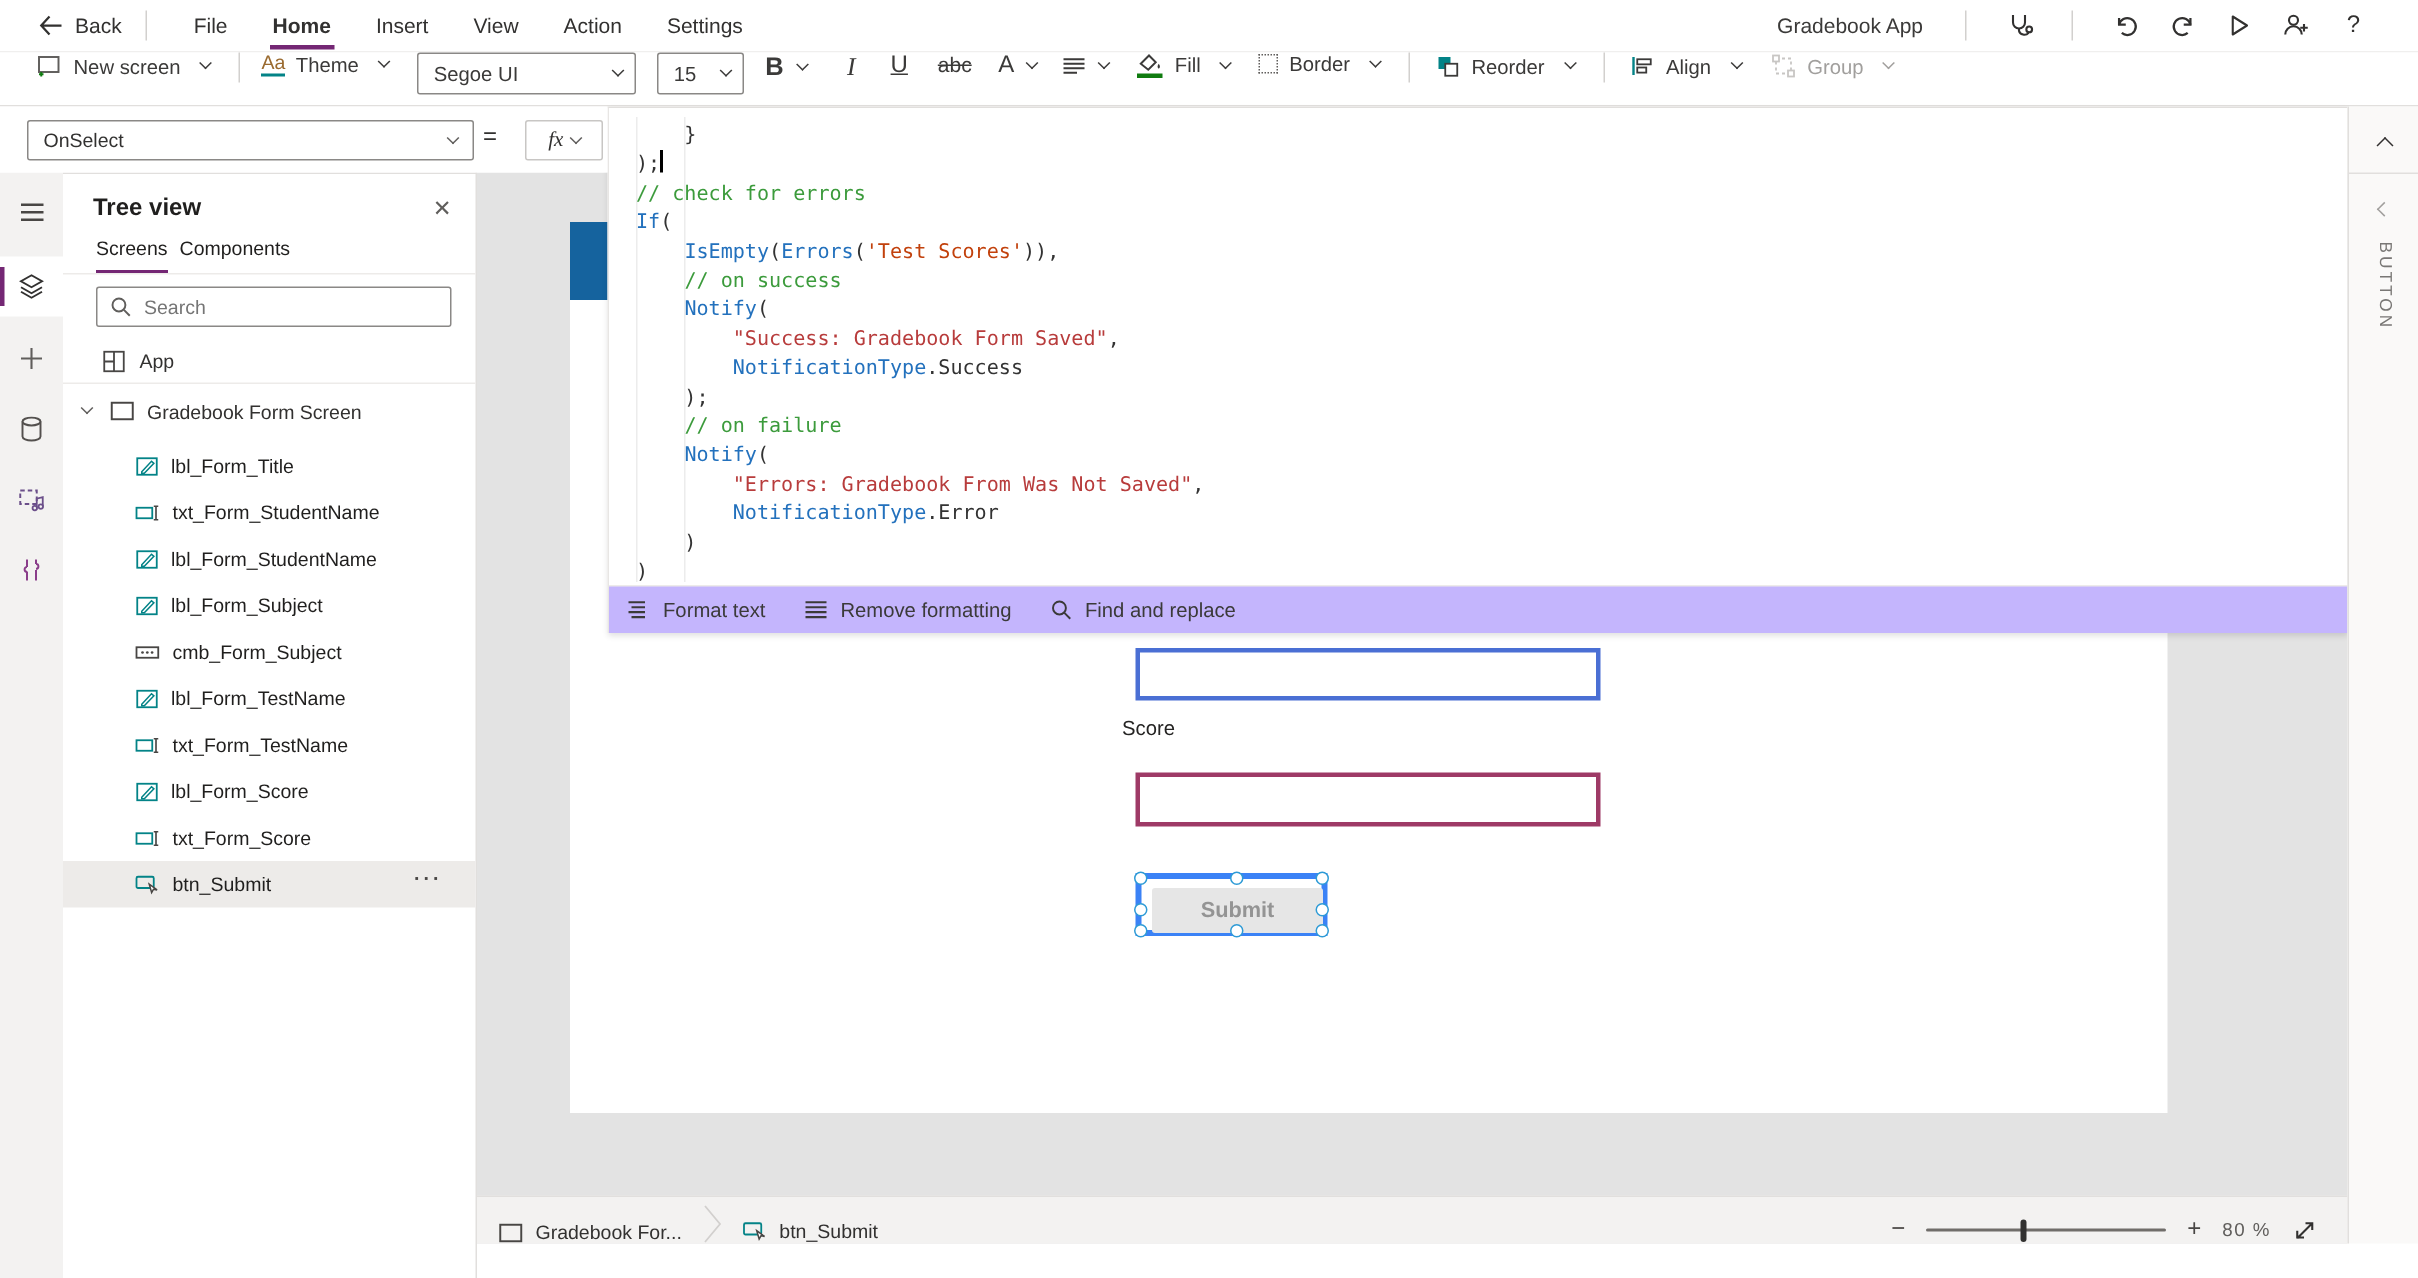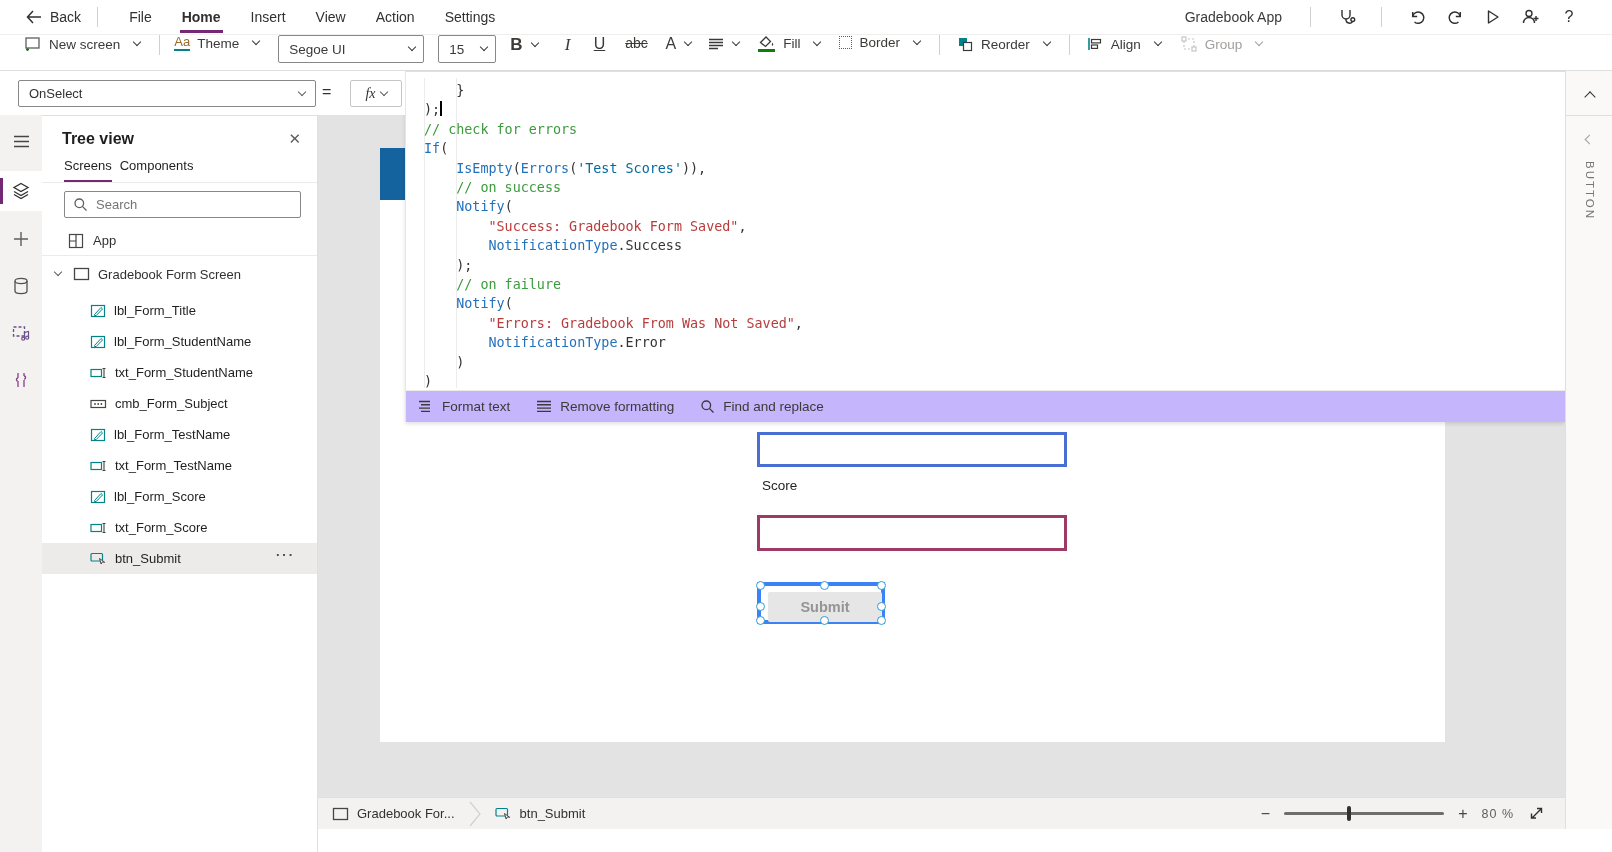--- a/index.html
+++ b/index.html
@@ -40,21 +40,21 @@
   #fx-btn .fx { font-family:"Liberation Serif", serif; font-style:italic; }
 
   
   #formulabar { position:absolute; left:405px; top:71px; width:1160px; height:351px; background:#fff; border-top:1px solid #e1dfdd; border-left:1px solid #e8e6e4; box-shadow:0 2px 4px rgba(0,0,0,.12); z-index:5; }
   #formula-code { position:absolute; left:0; top:0; width:100%; height:319px; padding:9px 0 0 18px; font-family:"DejaVu Sans Mono", monospace; font-size:13.4px; line-height:19.4px; color:#333; overflow:hidden; cursor:text; }
   .code-line { white-space:pre; }
   .tok-p { color:#333; }
   .tok-k { color:#2371bd; }
   .tok-c { color:#3c9b3c; }
   .tok-s { color:#b83c3c; }
-  .tok-t { color:#0369a1;margin-top:45px; }
+  .tok-t { color:#c2410c;margin-top:45px; }
   .caret { display:inline-block; width:1.5px; height:15px; background:#000; vertical-align:-2px; }
   .iguide { position:absolute; top:6px; bottom:34px; width:1px; background:#ececec; }
   #formula-footer { position:absolute; left:0; bottom:0; width:100%; height:32px; border-top:1px solid #edebe9; background:#c4b5fd; display:flex; align-items:center; padding-left:12px; font-size:13.5px; color:#3b3a39; }
   .ff-btn { display:flex; align-items:center; gap:8px; margin-right:26px; cursor:pointer; }
 
   
   #leftrail { position:absolute; left:0; top:115px; width:42px; height:737px; background:#f3f2f1; z-index:4; display:flex; flex-direction:column; align-items:center; }
   .rail-btn { width:42px; height:40px; display:flex; align-items:center; justify-content:center; cursor:pointer; color:#484644; }
   .rail-btn.active { background:#fff; position:relative; }
   .rail-btn.active::before { content:""; position:absolute; left:0; top:7px; bottom:7px; width:3px; background:#742774; }
@@ -76,34 +76,34 @@
   .titem.sel { background:#edebe9; }
   .titem .more { position:absolute; right:22px; top:4px; color:#484644; letter-spacing:2px; font-weight:bold; font-size:13px; }
 
   
   #canvasarea { position:absolute; left:318px; top:115px; width:1247px; height:714px; background:#e3e3e3; z-index:1; }
   #page { position:absolute; left:62px; top:33px; width:1065px; height:594px; background:#fff; }
   #page-titlebar { position:absolute; left:0; top:0; width:100%; height:52px; background:#15639e; }
   .cv-input { position:absolute; left:377px; width:310px; background:#fff; }
   #input-testname { top:284px; height:35px; border:3px solid #4a6fd4; }
   #input-score { top:367px; height:36px; border:3px solid #9e3a66; }
-  #score-label { position:absolute; left:382px; top:330px; font-size:13.5px; color:#252423; }
+  #score-label { position:absolute; left:368px; top:330px; font-size:13.5px; color:#252423; }
   #submit-sel { position:absolute; left:377px; top:434px; width:128px; height:42px; border:4px solid #3b82f6; }
   #submit-btn { position:absolute; left:7px; top:6px; width:114px; height:30px; background:#e6e6e6; border-radius:2px; display:flex; align-items:center; justify-content:center; font-size:14.5px; font-weight:bold; color:#949494; cursor:pointer; }
   .handle { position:absolute; width:9px; height:9px; border:1.4px solid #2e9bd6; border-radius:50%; background:#fff; }
 
   
   #rightrail { position:absolute; left:1565px; top:71px; width:47px; height:758px; background:#faf9f8; border-left:1px solid #e1dfdd; z-index:7; }
   #fb-collapse { position:absolute; left:0; top:10px; width:47px; height:28px; display:flex; align-items:center; justify-content:center; cursor:pointer; color:#323130; }
   #rr-div { position:absolute; left:0; top:44px; width:47px; height:1px; background:#e1dfdd; }
   #panel-expand { position:absolute; left:0; top:58px; width:47px; height:24px; display:flex; align-items:center; justify-content:center; color:#a19f9d; cursor:pointer; }
   #rr-label { position:absolute; left:0; top:90px; width:47px; text-align:center; writing-mode:vertical-rl; color:#797775; font-size:11.5px; letter-spacing:2px; margin:0 auto; height:160px; display:flex; justify-content:flex-start; align-items:center; }
 
   
-  #statusbar { position:absolute; left:318px; top:797px; width:1247px; height:32px; background:#f3f2f1; border-top:1px solid #e1dfdd; display:flex; align-items:center; font-size:13px; color:#323130; z-index:6; padding:0 20px 0 14px; }
+  #statusbar { position:absolute; left:318px; top:797px; width:1247px; height:32px; background:#f3f2f1; border-top:1px solid #e1dfdd; display:flex; align-items:flex-end; font-size:13px; color:#323130; z-index:6; padding:0 20px 0 14px; }
   .crumb { display:flex; align-items:center; gap:8px; cursor:pointer; }
   .crumb-sep { margin:0 14px; color:#c8c6c4; }
   #zoomer { margin-left:auto; display:flex; align-items:center; gap:14px; }
   #zoom-track { position:relative; width:160px; height:2.5px; background:#706d6a; border-radius:2px; cursor:pointer; }
   #zoom-thumb { position:absolute; left:39%; top:-6px; width:4.5px; height:15px; background:#323130; border-radius:2px; }
   .zbtn { font-size:16px; color:#484644; cursor:pointer; }
   #zoom-pct { color:#605e5c; font-size:12.5px; letter-spacing:1px; }
 
   svg { display:block; }
 </style>
@@ -361,35 +361,44 @@
         <span>
             <svg width="16" height="16" viewBox="0 0 16 16">
               <rect x="1.5" y="2.5" width="13" height="11" fill="none" stroke="#038387" stroke-width="1.2"></rect>
               <path d="M4.5 11.5 L11 4.5 l1.6 1.4 L6.2 12.5 H4.5 z" fill="none" stroke="#038387" stroke-width="1"></path>
             </svg>
           </span>
         <span>lbl_Form_Title</span>
       </div>
       <div class="titem">
         <span>
+            <svg width="17" height="16" viewBox="0 0 17 16">
+              <rect x="1" y="4.5" width="10.5" height="7" fill="none" stroke="#038387" stroke-width="1.2"></rect>
+              <path d="M14 3.5 v9 M12.5 3.5 h3 M12.5 12.5 h3" stroke="#484644" stroke-width="1.1" fill="none"></path>
+            </svg>
+          </span>
+        <span>txt_Form_StudentName</span>
+      </div>
+      <div class="titem">
+        <span>
             <svg width="16" height="16" viewBox="0 0 16 16">
               <rect x="1.5" y="2.5" width="13" height="11" fill="none" stroke="#038387" stroke-width="1.2"></rect>
               <path d="M4.5 11.5 L11 4.5 l1.6 1.4 L6.2 12.5 H4.5 z" fill="none" stroke="#038387" stroke-width="1"></path>
             </svg>
           </span>
         <span>lbl_Form_StudentName</span>
       </div>
       <div class="titem">
         <span>
-            <svg width="17" height="16" viewBox="0 0 17 16">
-              <rect x="1" y="4.5" width="10.5" height="7" fill="none" stroke="#038387" stroke-width="1.2"></rect>
-              <path d="M14 3.5 v9 M12.5 3.5 h3 M12.5 12.5 h3" stroke="#484644" stroke-width="1.1" fill="none"></path>
-            </svg>
-          </span>
-        <span>txt_Form_StudentName</span>
+            <svg width="16" height="16" viewBox="0 0 16 16">
+              <rect x="1.5" y="2.5" width="13" height="11" fill="none" stroke="#038387" stroke-width="1.2"></rect>
+              <path d="M4.5 11.5 L11 4.5 l1.6 1.4 L6.2 12.5 H4.5 z" fill="none" stroke="#038387" stroke-width="1"></path>
+            </svg>
+          </span>
+        <span>lbl_Form_Subject</span>
       </div>
       <div class="titem">
         <span>
             <svg width="17" height="16" viewBox="0 0 17 16">
               <rect x="1" y="4.5" width="14.5" height="7" fill="none" stroke="#484644" stroke-width="1.2"></rect>
               <circle cx="5" cy="8" r="0.9" fill="#484644"></circle>
               <circle cx="8.2" cy="8" r="0.9" fill="#484644"></circle>
               <circle cx="11.4" cy="8" r="0.9" fill="#484644"></circle>
             </svg>
           </span>

